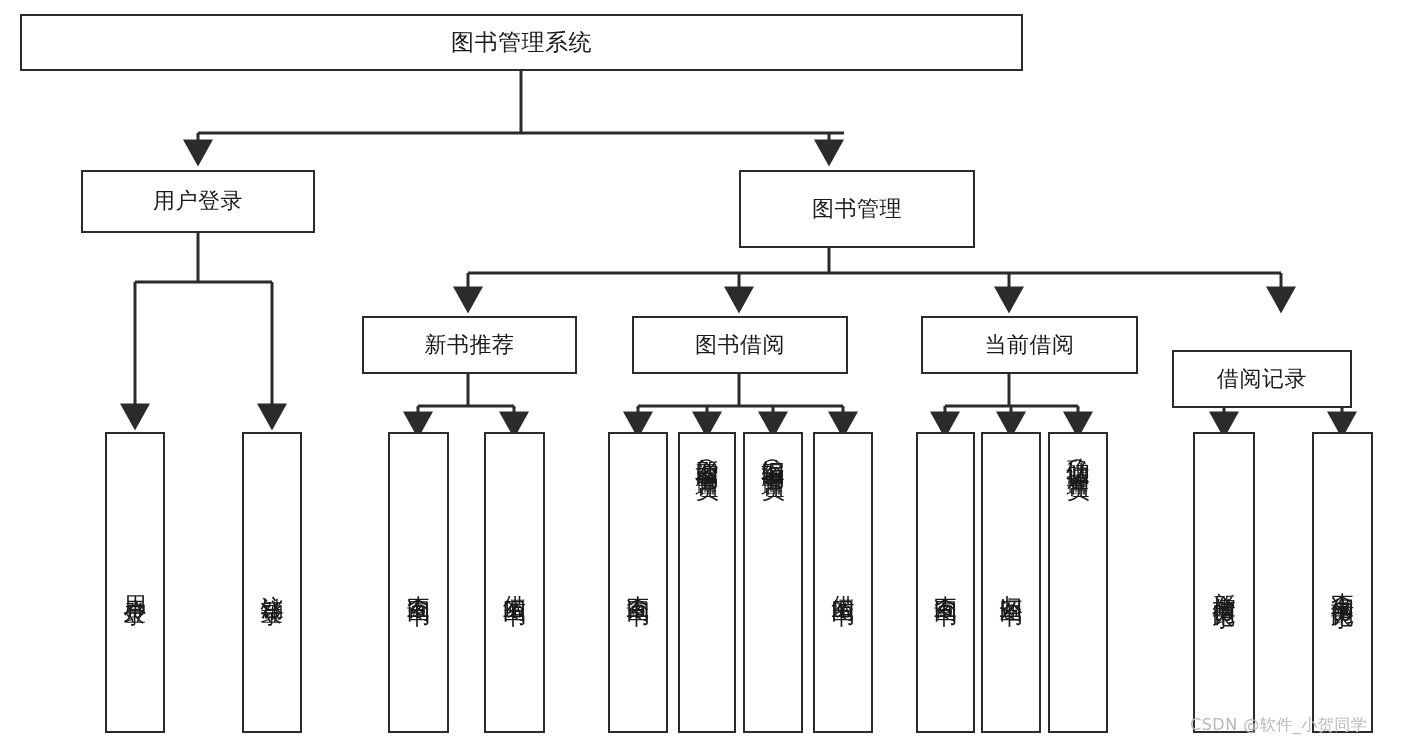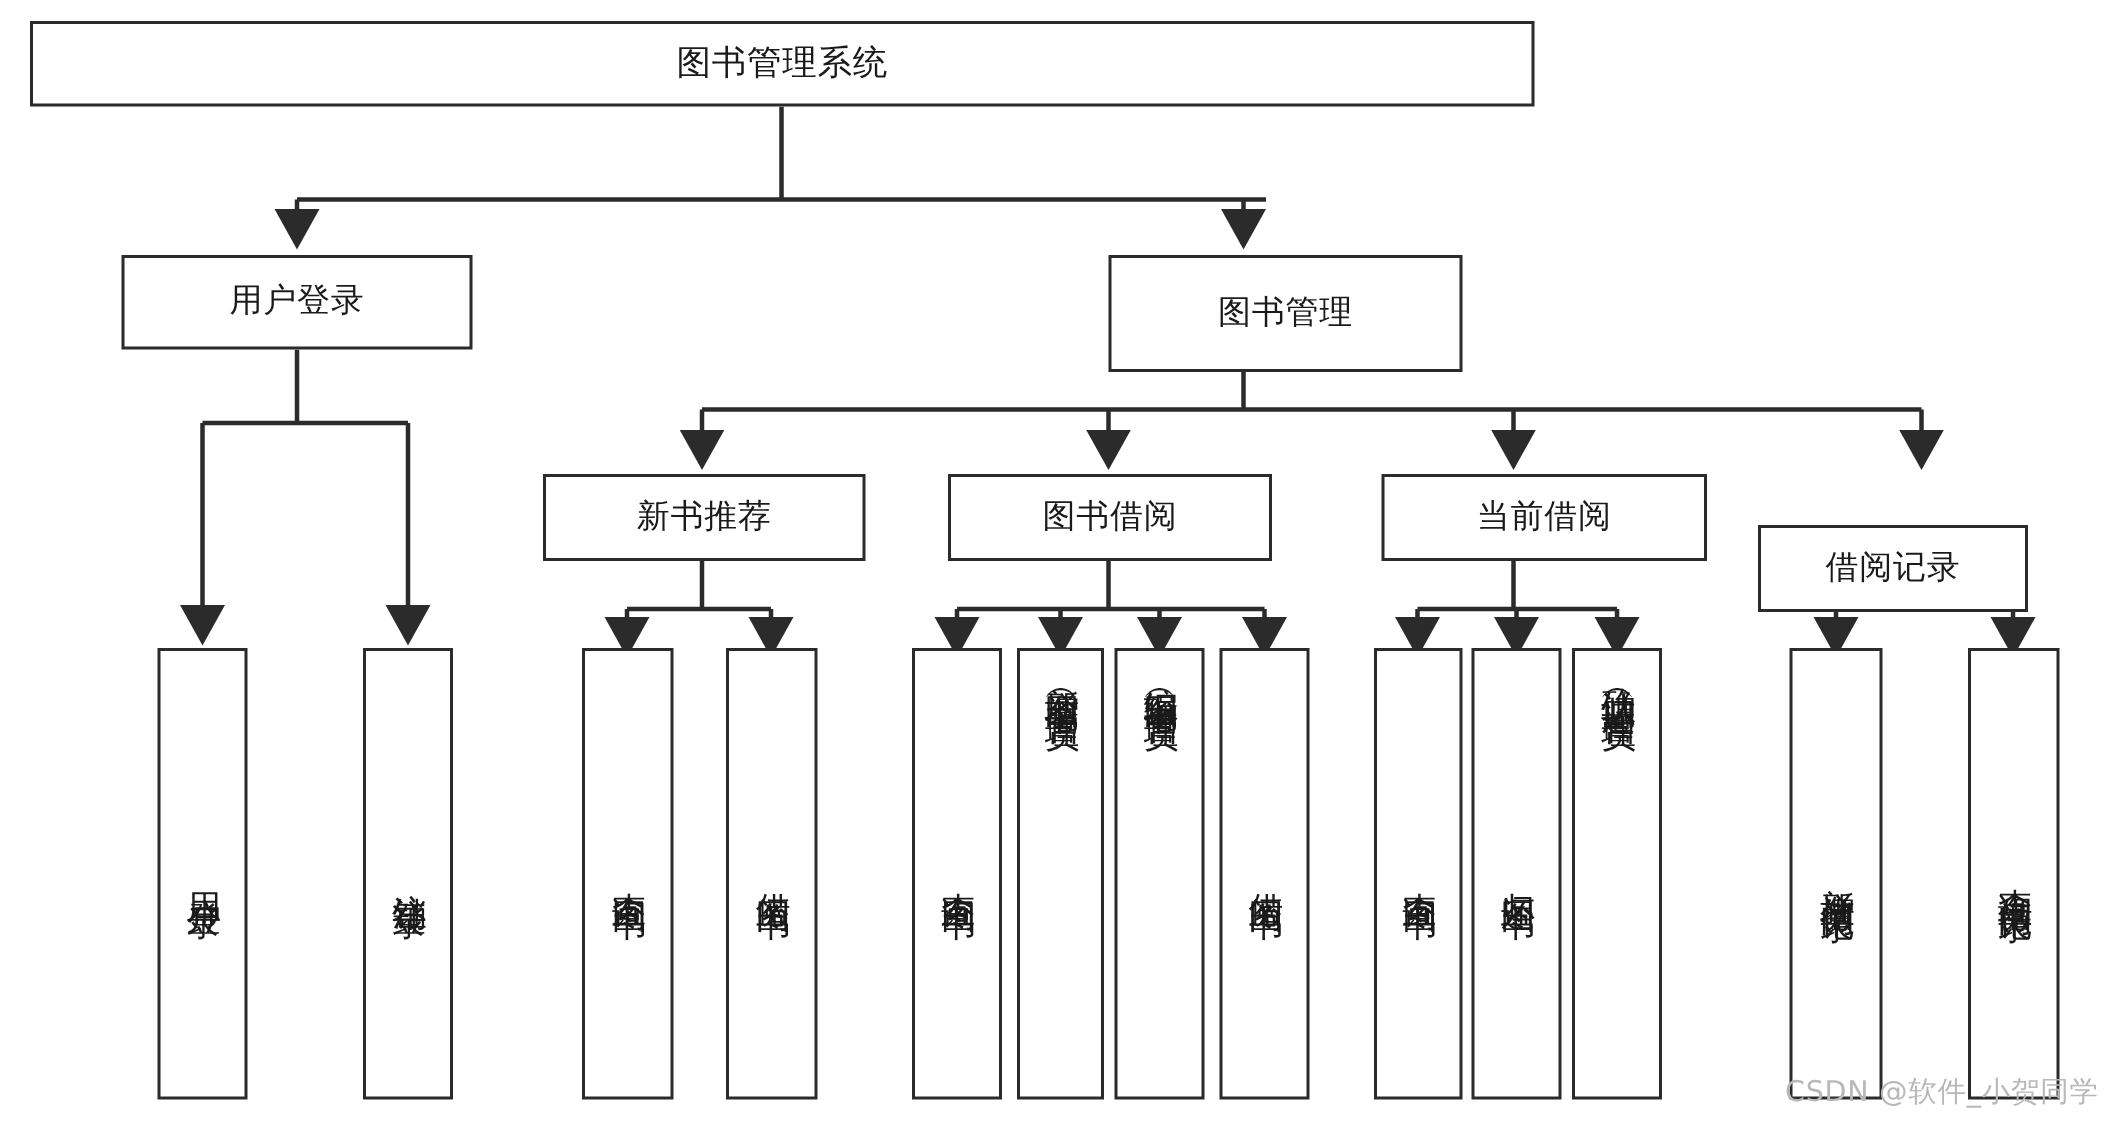--- a/index.html
+++ b/index.html
@@ -64,21 +64,21 @@
     text-align: center;
     white-space: nowrap;
   }
   .node.vert.top-align {
     align-items: flex-start;
     padding-top: 6px;
   }
   .watermark {
     position: absolute;
     color: #b8b8b8;
-    font-size: 19px;
+    font-size: 16px;
     white-space: nowrap;
     z-index: 3;
     letter-spacing: 0.5px;
   }
 </style>
 </head>
 <body>
 
 <div id="diagram-root">
 

